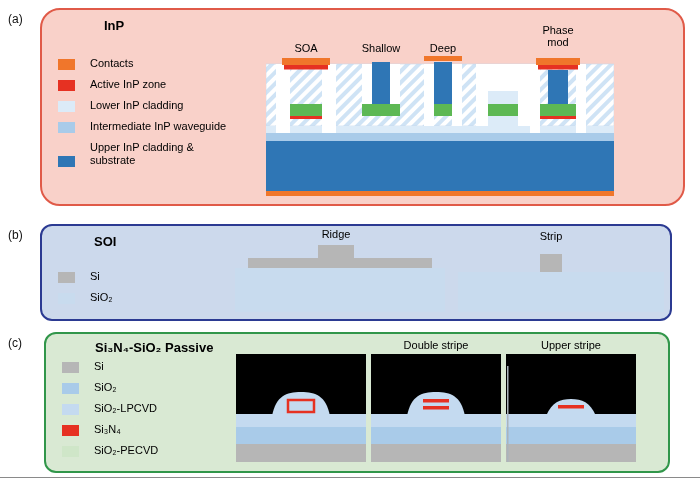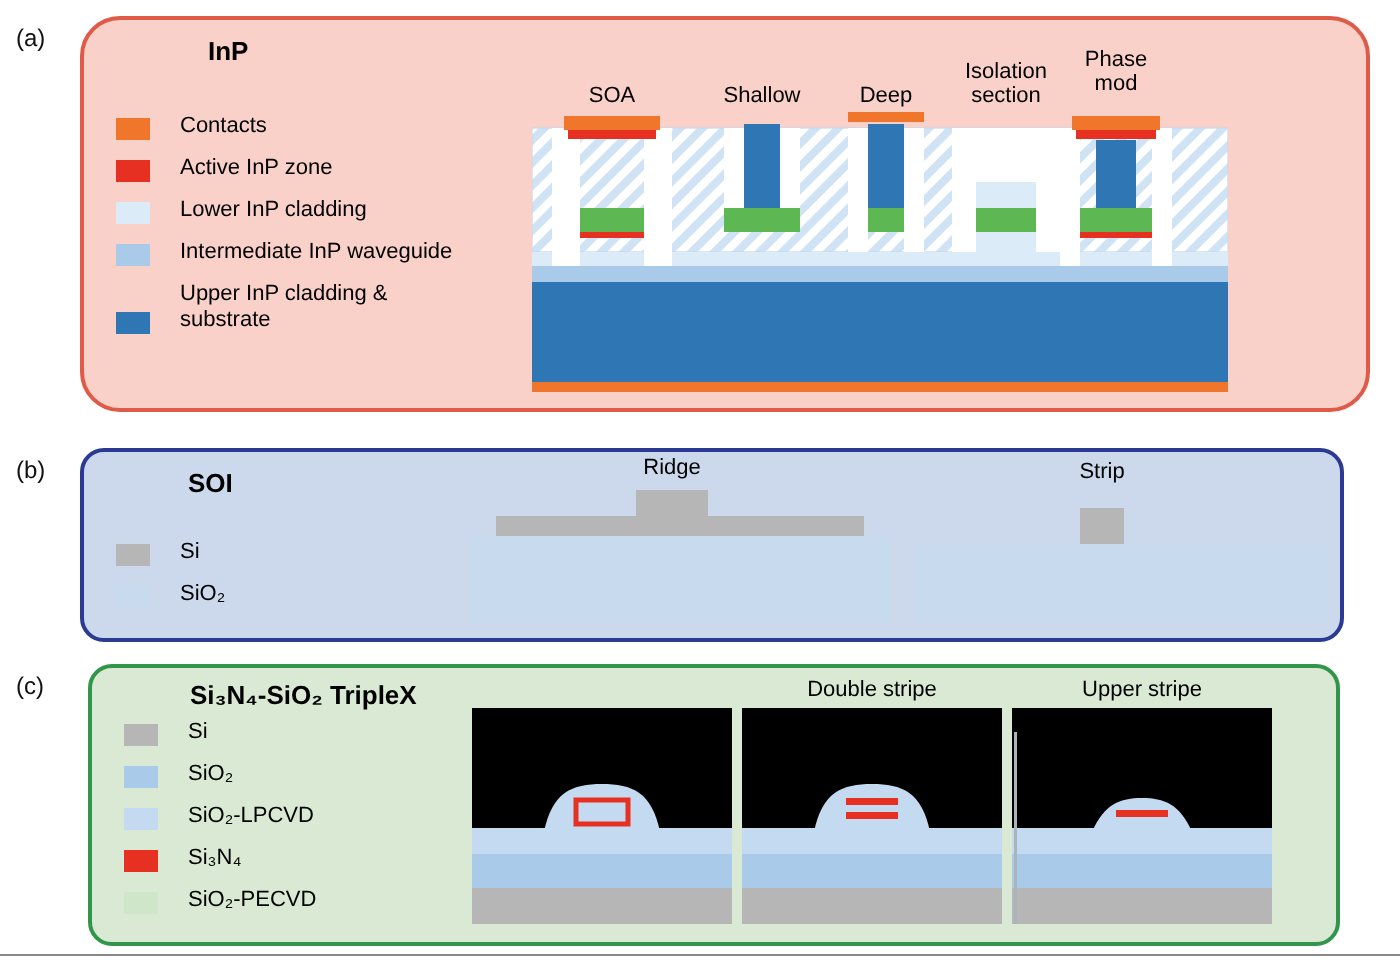--- a/index.html
+++ b/index.html
@@ -95,21 +95,20 @@
       </div>
       <div class="legend-item">
         <span class="sw" style="background:var(--c-upper)"></span>
         <span class="lbl two-line">Upper InP cladding &amp; substrate</span>
       </div>
     </div>
 
     <div class="struct-label sl-soa">SOA</div>
     <div class="struct-label sl-shallow">Shallow</div>
     <div class="struct-label sl-deep">Deep</div>
-    <div class="struct-label sl-isolation">Isolation section</div>
     <div class="struct-label sl-phase">Phase mod</div>
 
     <svg class="xsec-a" width="348" height="141" viewBox="0 0 348 141">
       <defs>
         <pattern id="hatch" patternUnits="userSpaceOnUse" width="8" height="8" patternTransform="rotate(45)">
           <rect width="8" height="8" fill="#ffffff"></rect>
           <rect width="4" height="8" class="f-hatchstripe"></rect>
         </pattern>
       </defs>
 
@@ -185,21 +184,21 @@
         <rect x="88" y="5" width="36" height="13" class="f-si"></rect>
       </g>
       <g>
         <rect x="228" y="32" width="206" height="40" class="f-sio2b"></rect>
         <rect x="310" y="14" width="22" height="18" class="f-si"></rect>
       </g>
     </svg>
   </div>
 
   <div class="panel panel-c">
-    <div class="panel-title title-c">Si₃N₄-SiO₂ TripleX</div>
+    <div class="panel-title title-c">Si₃N₄-SiO₂ Passive</div>
 
     <div class="legend legend-c">
       <div class="legend-item">
         <span class="sw" style="background:var(--c-si)"></span>
         <span class="lbl">Si</span>
       </div>
       <div class="legend-item">
         <span class="sw" style="background:var(--c-sio2-c)"></span>
         <span class="lbl">SiO₂</span>
       </div>

